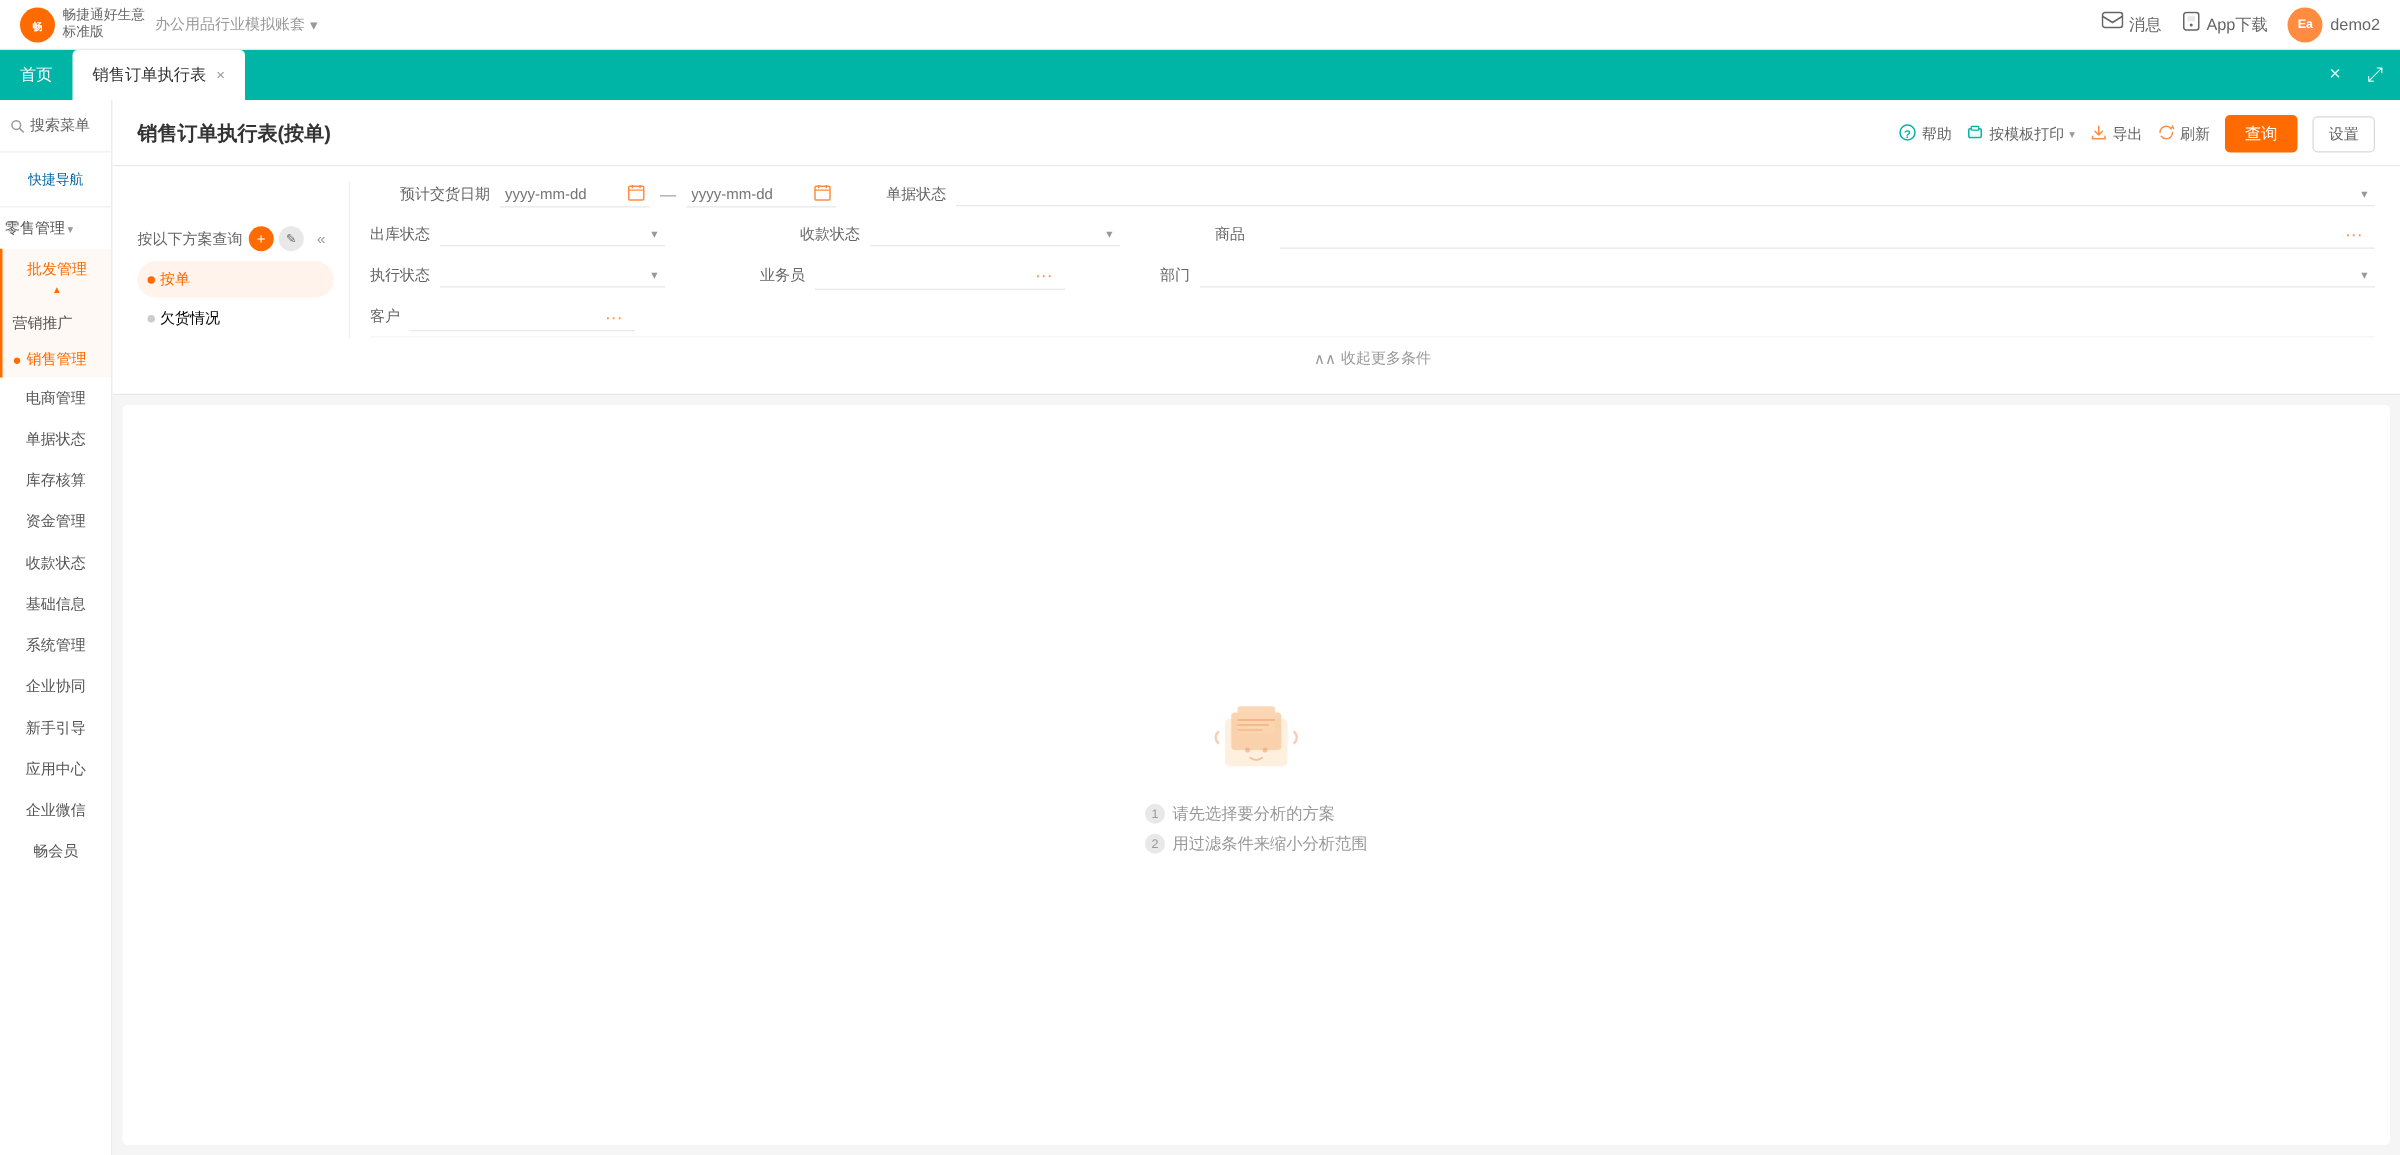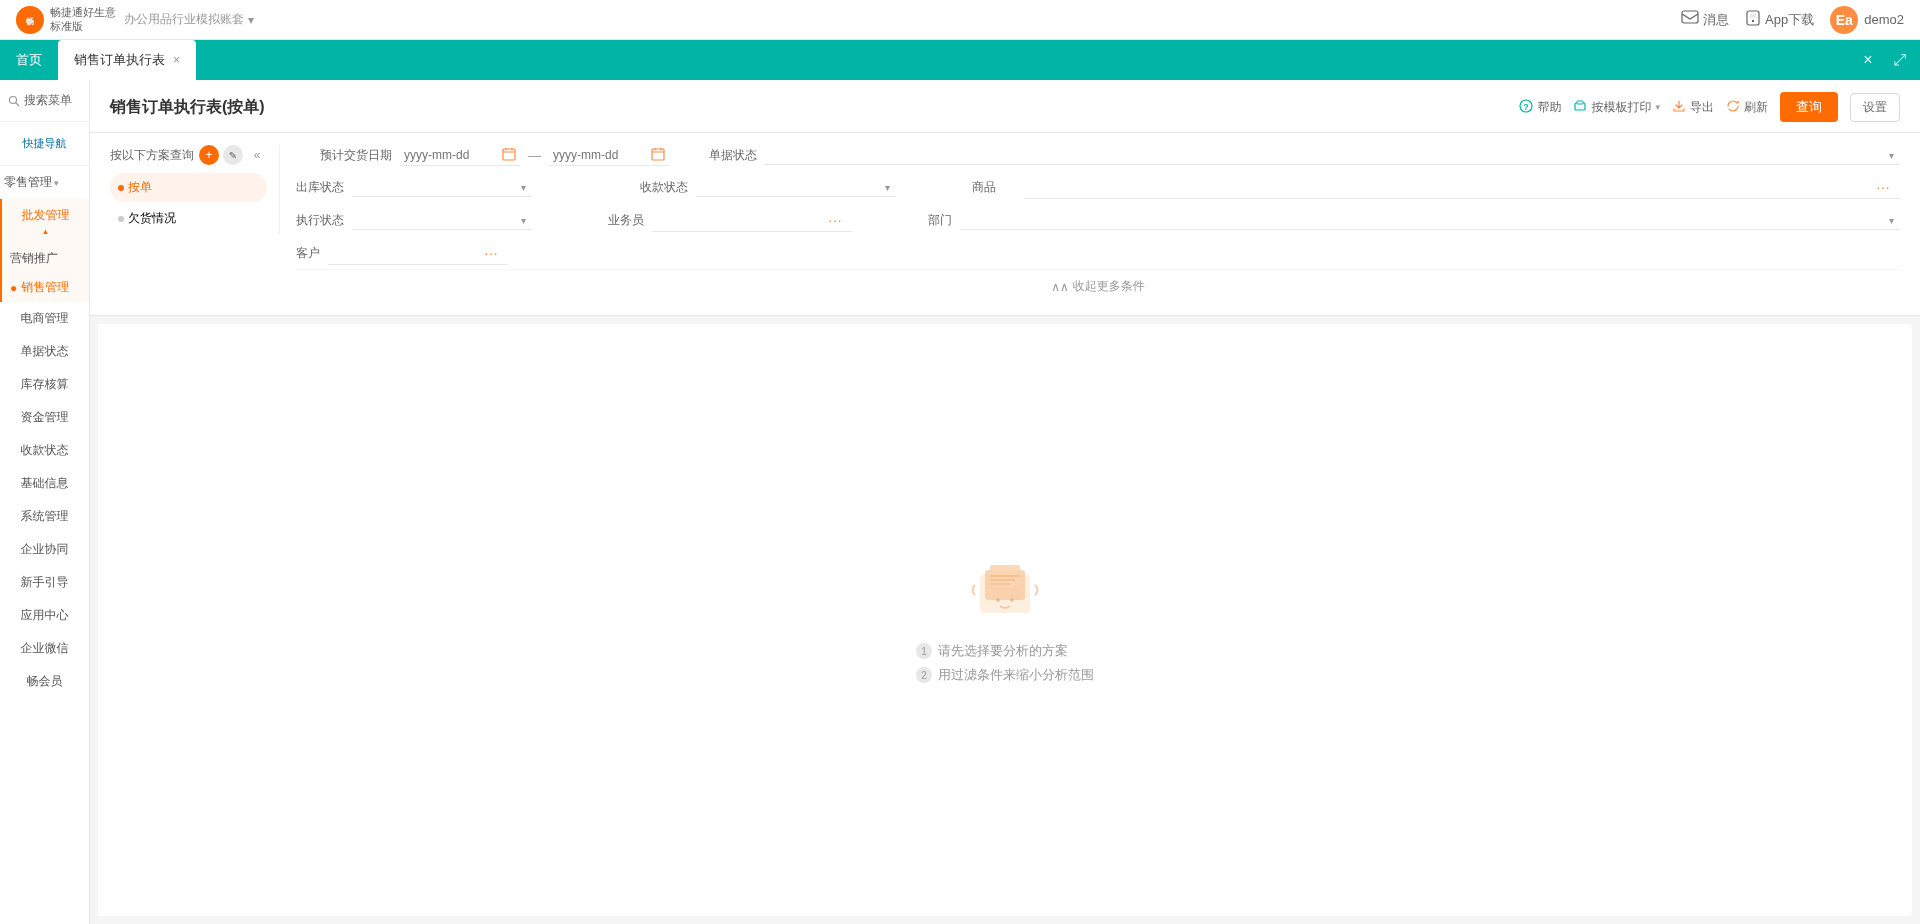--- a/index.html
+++ b/index.html
@@ -274,20 +274,21 @@
       padding-right: 12px;
       flex-shrink: 0;
     }
     .filter-sidebar-header {
       display: flex;
       align-items: center;
       justify-content: space-between;
       margin-bottom: 8px;
       font-size: 12px;
       color: #666;
+      margin-top: 36px;
     }
     .filter-sidebar-actions {
       display: flex;
       gap: 4px;
     }
     .filter-sidebar-btn {
       width: 20px;
       height: 20px;
       border-radius: 50%;
       border: none;
@@ -509,21 +510,21 @@
         <svg width="16" height="16" viewBox="0 0 16 16" fill="none">
           <rect x="2" y="1" width="12" height="14" rx="2" stroke="#666" stroke-width="1.2" fill="none"></rect>
           <rect x="5" y="4" width="6" height="4" rx="0.5" fill="#e8e8e8"></rect>
           <circle cx="8" cy="11" r="1.2" fill="#666"></circle>
         </svg>
       </span>
       <span>App下载</span>
     </div>
     <div class="header-action" style="gap:6px;">
       <div class="user-avatar">
-        <span style="font-size:14px; font-weight:bold;">Ea</span>
+        <span style="font-size:10px; font-weight:bold;">Ea</span>
       </div>
       <span>demo2</span>
     </div>
   </div>
 </div>
 
 <div class="tab-bar">
   <div class="tab-item home">
     <span>首页</span>
   </div>

